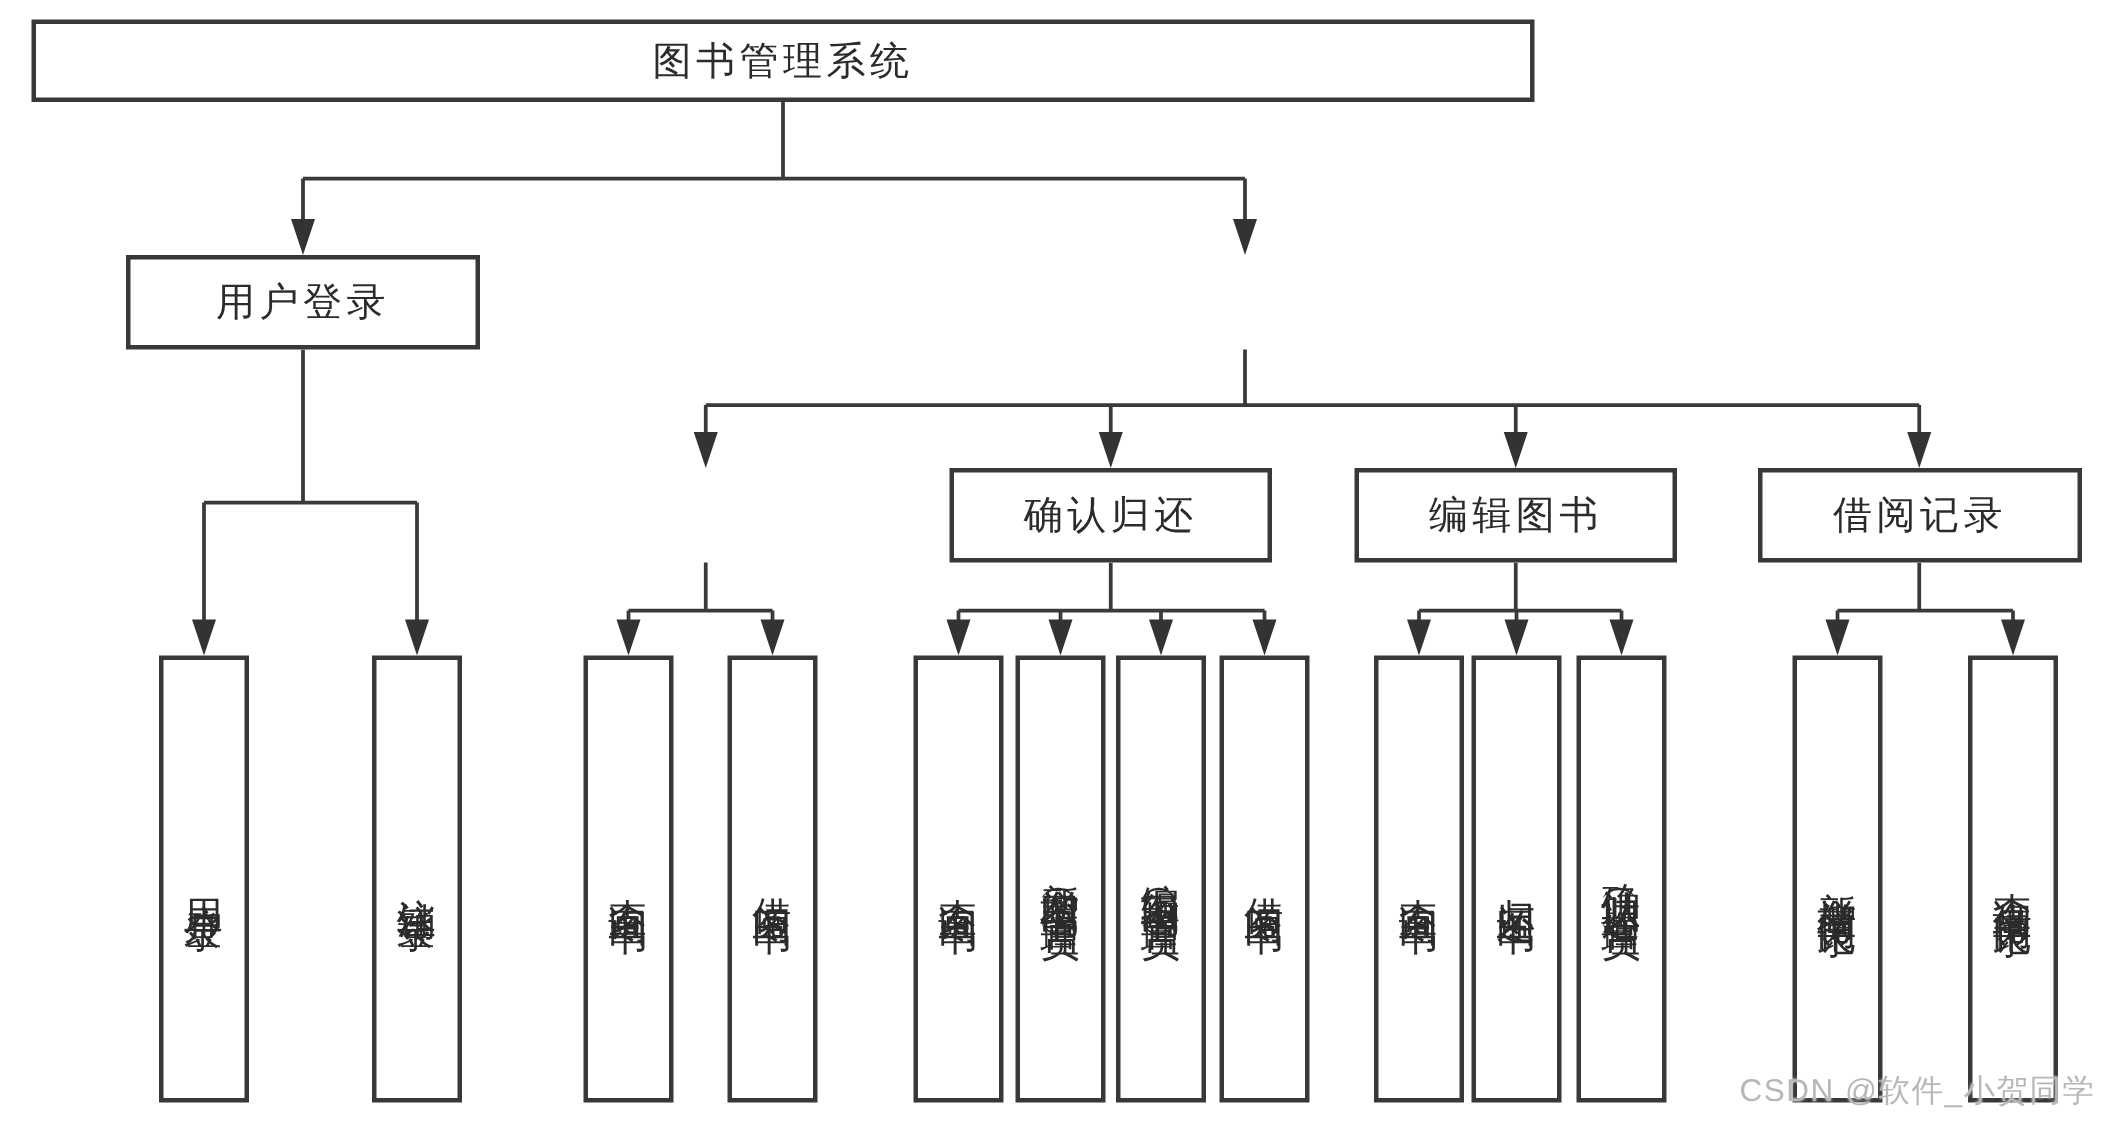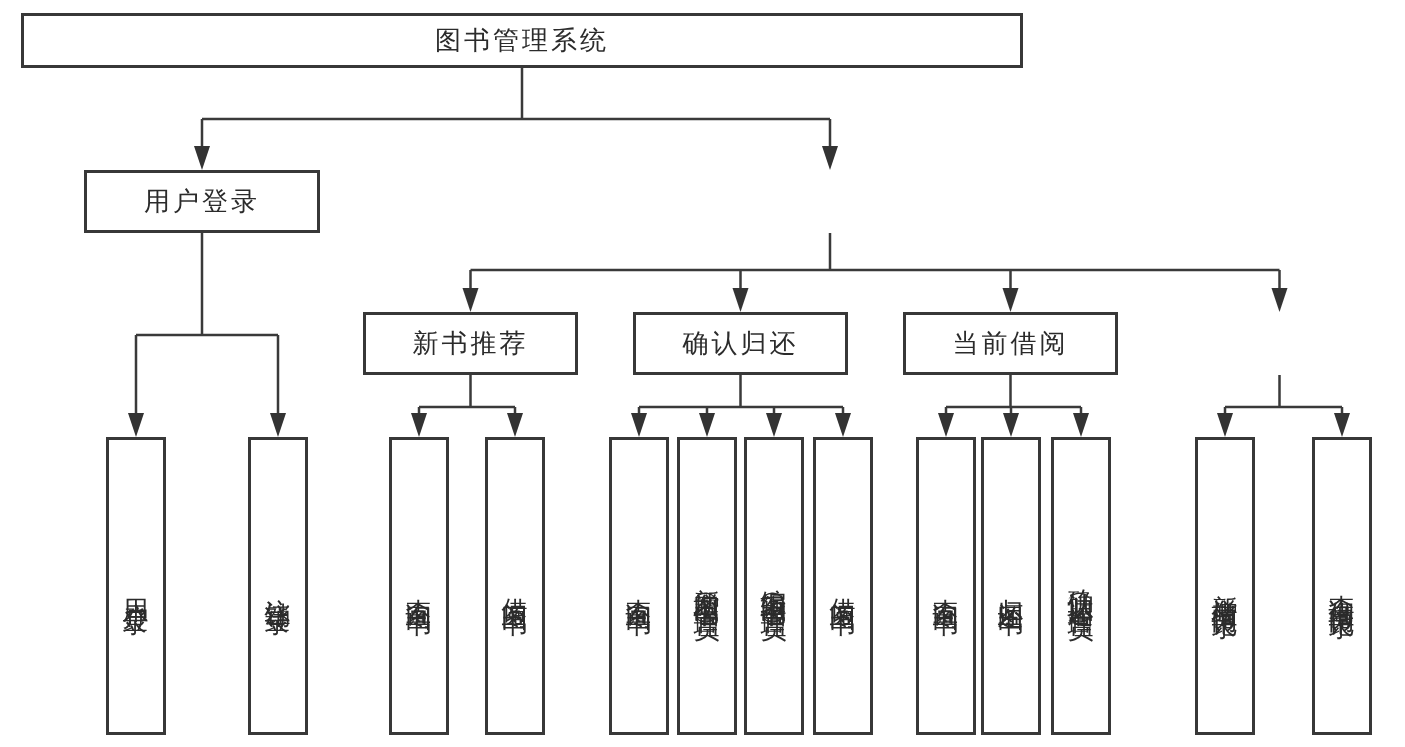--- a/index.html
+++ b/index.html
@@ -109,36 +109,37 @@
       <path d="M1279.5,375 V407 M1225,407 H1342 M1225,407 V415 M1342,407 V415"></path>
       <polygon points="1217,413 1233,413 1225,437"></polygon>
       <polygon points="1334,413 1350,413 1342,437"></polygon>
     </g>
   </svg>
 
   <div class="box" style="left:21px; top:13px; width:1002px; height:55px;">图书管理系统</div>
 
   <div class="box" style="left:84px; top:170px; width:236px; height:63px;">用户登录</div>
 
-  <div class="box" style="left:363px; top:312px; width:215px; height:63px;">新书推荐</div>
   <div class="box" style="left:633px; top:312px; width:215px; height:63px;">确认归还</div>
-  <div class="box" style="left:903px; top:312px; width:215px; height:63px;">当前借阅</div>
+  <div class="box" style="left:903px; top:312px; width:215px; height:63px;">编辑图书</div>
+  <div class="box" style="left:1172px; top:312px; width:216px; height:63px;">借阅记录</div>
 
   <div class="box vbox" style="left:106px; top:437px; width:60px; height:298px;">用户登录</div>
   <div class="box vbox" style="left:248px; top:437px; width:60px; height:298px;">注销登录</div>
 
   <div class="box vbox" style="left:389px; top:437px; width:60px; height:298px;">查询图书</div>
   <div class="box vbox" style="left:485px; top:437px; width:60px; height:298px;">借阅图书</div>
 
   <div class="box vbox" style="left:609px; top:437px; width:60px; height:298px;">查询图书</div>
   <div class="box vbox" style="left:677px; top:437px; width:60px; height:298px;">新增图书（管理员）</div>
   <div class="box vbox" style="left:744px; top:437px; width:60px; height:298px;">编辑图书（管理员）</div>
   <div class="box vbox" style="left:813px; top:437px; width:60px; height:298px;">借阅图书</div>
 
   <div class="box vbox" style="left:916px; top:437px; width:60px; height:298px;">查询图书</div>
   <div class="box vbox" style="left:981px; top:437px; width:60px; height:298px;">归还图书</div>
   <div class="box vbox" style="left:1051px; top:437px; width:60px; height:298px;">确认归还（管理员）</div>
 
   <div class="box vbox" style="left:1195px; top:437px; width:60px; height:298px;">新增借阅记录</div>
   <div class="box vbox" style="left:1312px; top:437px; width:60px; height:298px;">查询借阅记录</div>
 
+  <div id="watermark">CSDN @软件_小贺同学</div>
 
 </div>
 
 </body></html>

